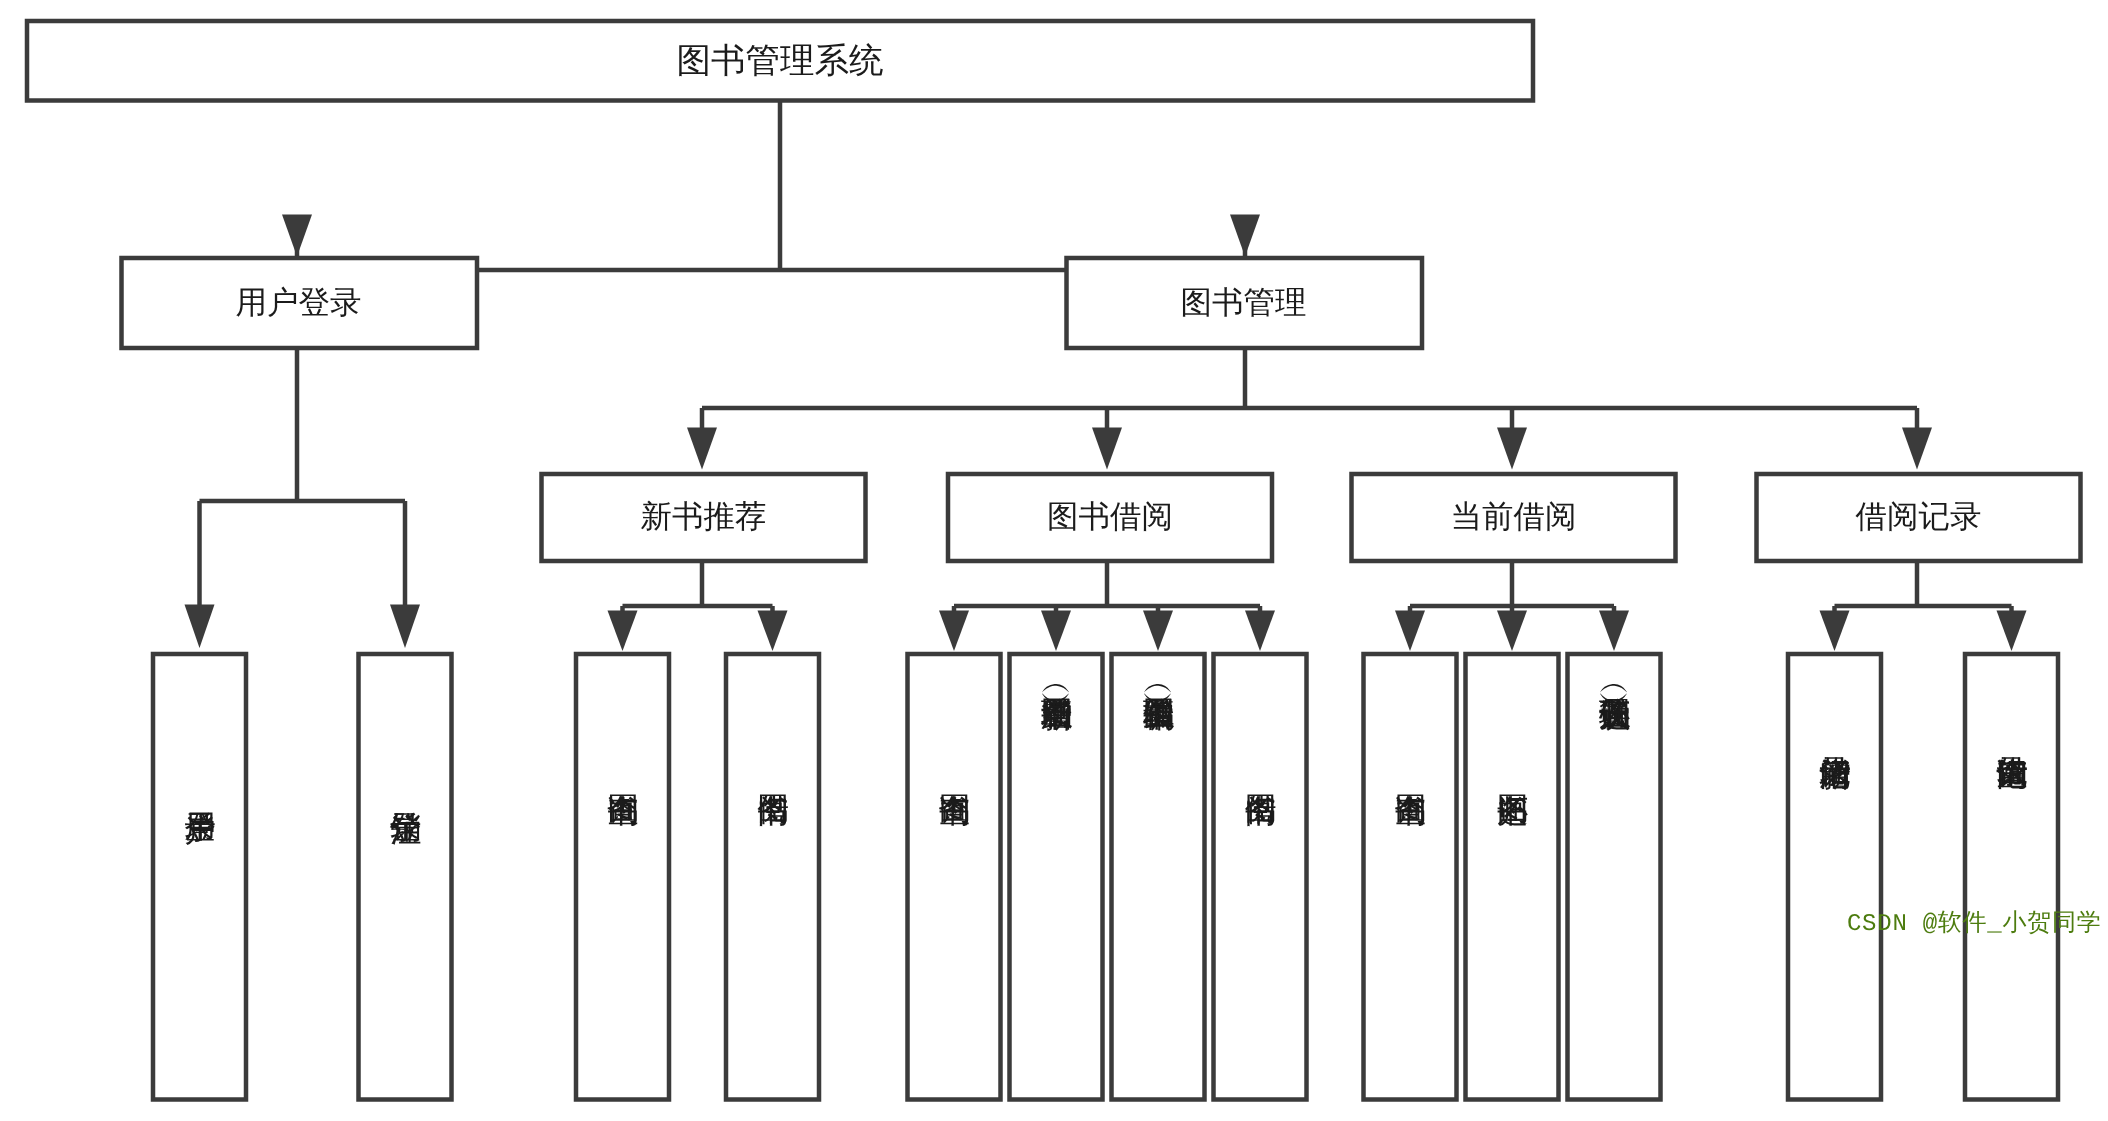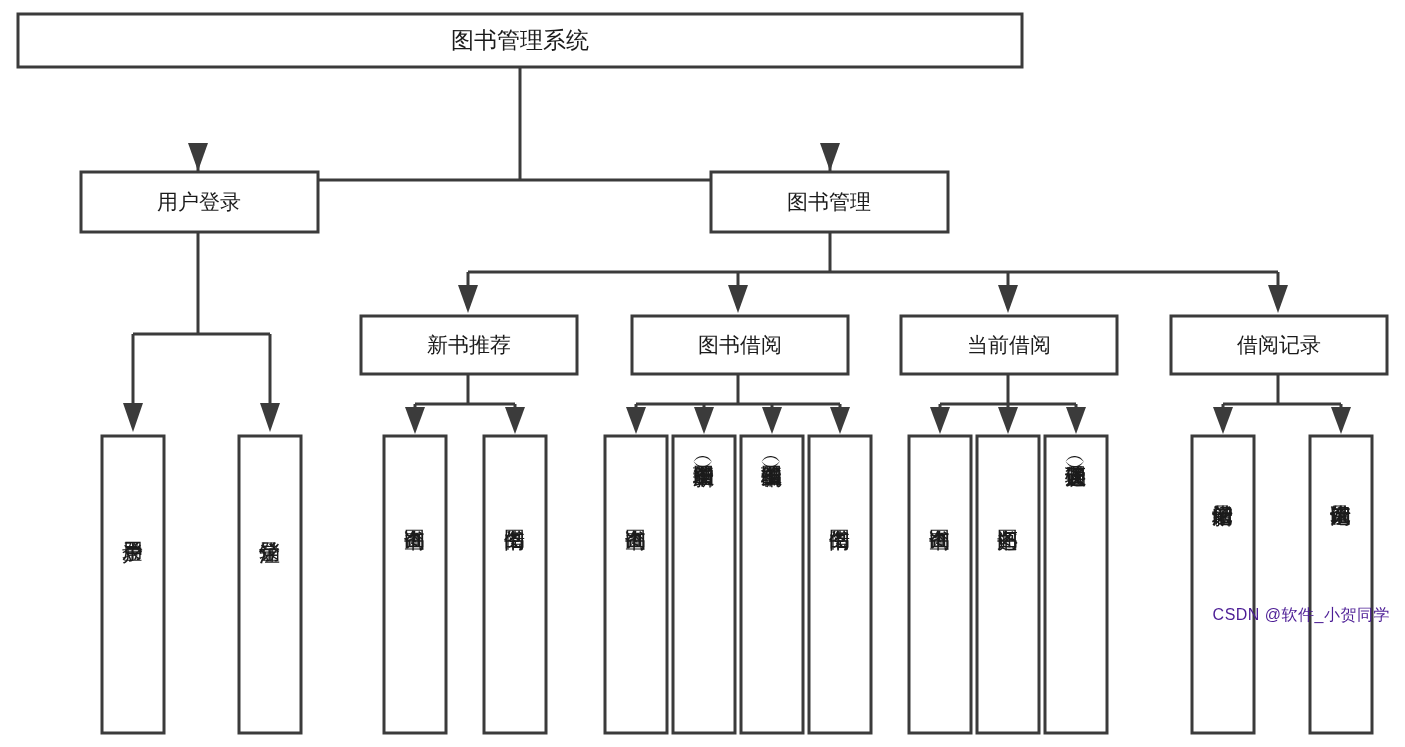--- a/index.html
+++ b/index.html
@@ -54,25 +54,25 @@
   .label-level2 { font-size: 21px; }
   .label-level3 { font-size: 21px; }
   .vert-label {
     font-family: "Liberation Sans", "DejaVu Sans", sans-serif;
     fill: #1b1b1b;
     font-size: 21px;
     text-anchor: middle;
   }
   .watermark {
     position: absolute;
-    right: 15px;
+    right: 4px;
     bottom: 6px;
-    font-family: Liberation Sans, sans-serif;
+    font-family: Liberation Mono, monospace;
     font-size: 16px;
-    color: #4c1d95;
+    color: #4d7c0f;
     letter-spacing: 0.5px;
     white-space: nowrap;
     pointer-events: none;
   }
 </style>
 </head>
 <body>
 
 <div id="diagram-root">
 

